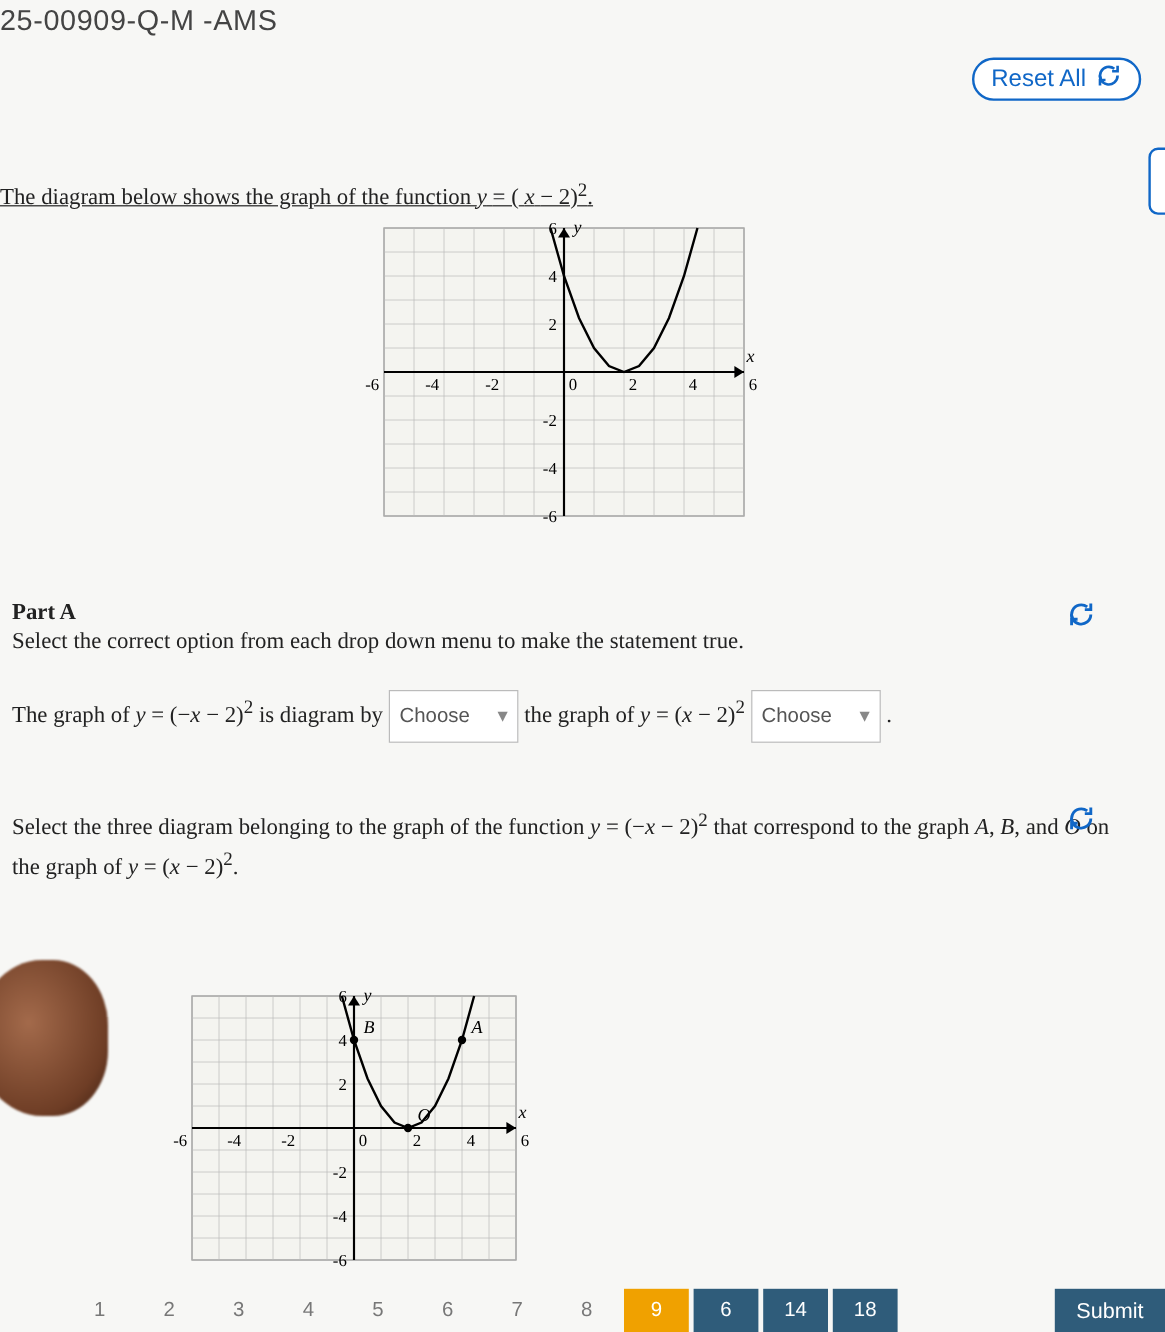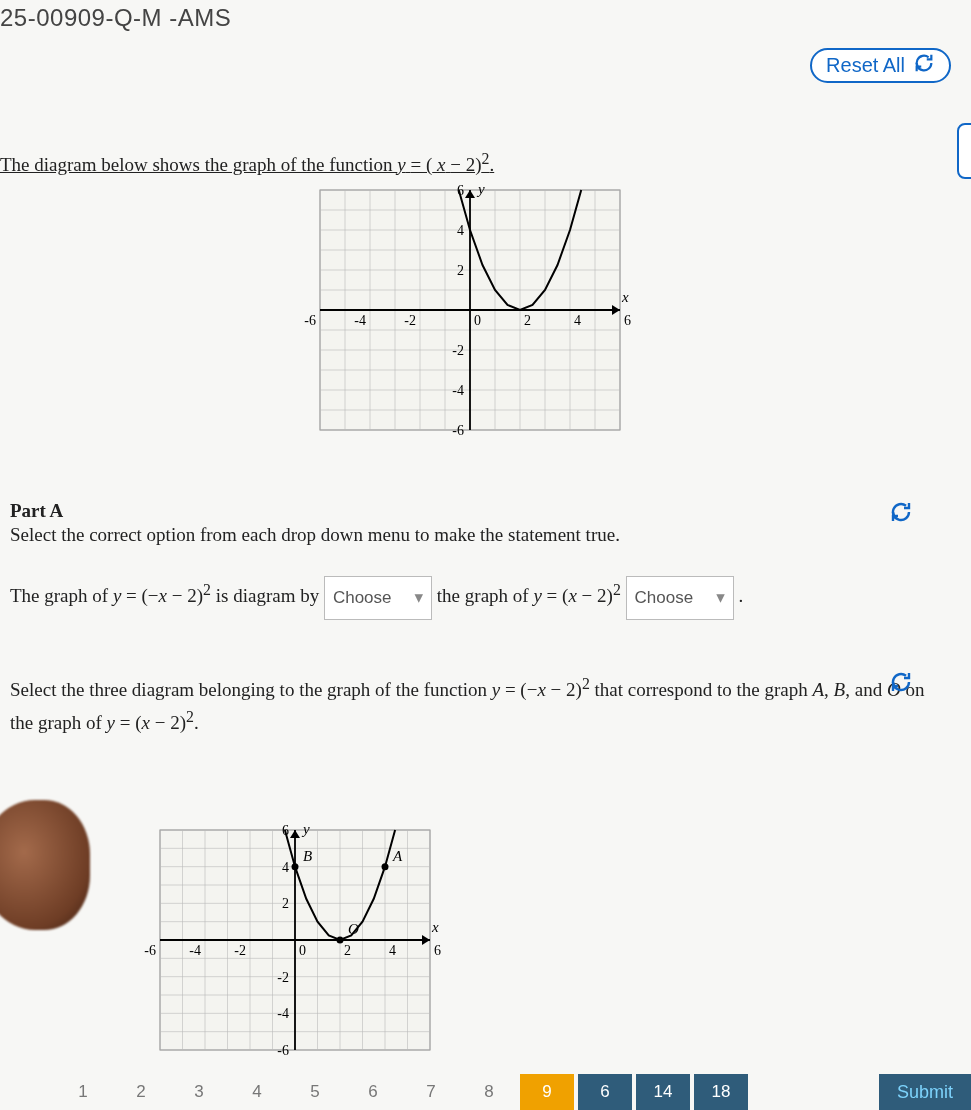--- a/index.html
+++ b/index.html
@@ -125,21 +125,21 @@
     margin-right: 4px;
   }
   .pager .ghost { color: #777; background: transparent; }
   .pager .dark { background: #2f5c7a; color: #fff; }
   .pager .hl   { background: #f0a100; color: #fff; }
   .submit {
     position: absolute;
     right: 0;
     bottom: 0;
     background: #2f5c7a;
-    color: #7dd3fc;
+    color: #ffffff;
     height: 36px;
     padding: 0 18px;
     display: flex;
     align-items: center;
     font-family: Arial, sans-serif;
     font-size: 18px;
   }
   .thumb {
     position: absolute;
     left: -20px;

